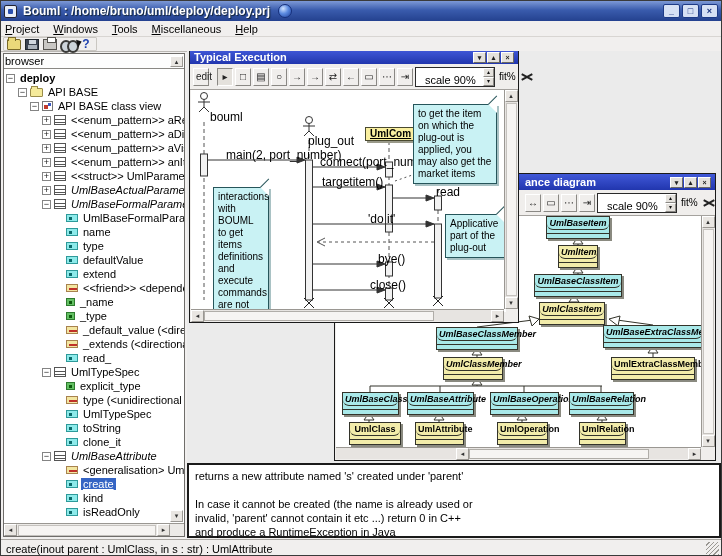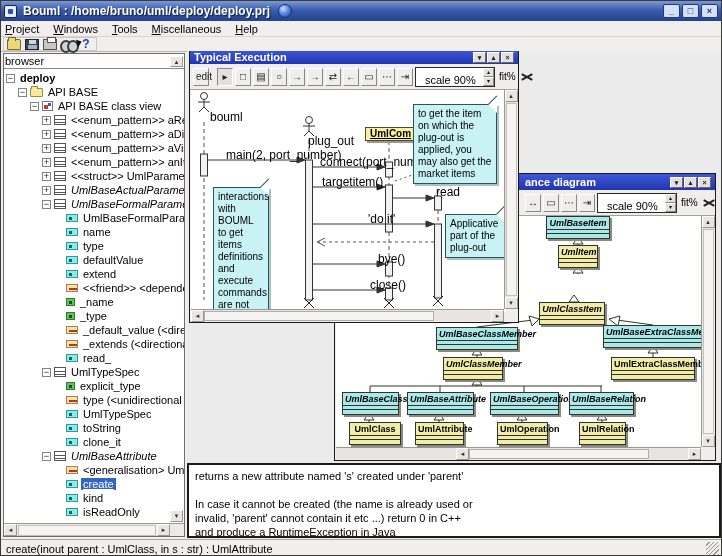--- a/index.html
+++ b/index.html
@@ -120,21 +120,21 @@
   .note{position:absolute;background:#c9f2f4;border:1px solid #26555a;padding:3px 4px;font-size:10px;line-height:12px;
     box-shadow:2px 2px 0 #a9c2c4;}
   .note .fold{position:absolute;top:-1px;right:-1px;width:0;height:0;
     border-top:9px solid #fff;border-left:9px solid transparent;}
   .note .fold::after{content:"";position:absolute;left:-9px;top:-9px;width:12px;height:1px;background:#26555a;
     transform:rotate(-45deg);transform-origin:left top;}
 
   
   .cbox{position:absolute;border:1px solid #33332a;box-shadow:2px 2px 0 #8a8a80;}
   .cbox .cname{font-size:9px;font-weight:bold;text-align:center;line-height:12px;height:13px;
-    border-bottom:1px solid #33332a;padding:0 2px;white-space:nowrap;}
+    border-bottom:1px solid #33332a;padding:0 2px;white-space:nowrap;border-radius:6px;}
   .cbox.it .cname{font-style:italic;}
   .cbox .csec{height:4px;border-bottom:1px solid #33332a;}
   .cbox .csec:last-child{border-bottom:none;}
   .cbox.cy{background:#a9e9e9;} .cbox.yl{background:#f2ecaa;}
 
   
   .docarea{position:absolute;left:186px;top:462px;width:534px;height:75px;background:#fff;
     border:2px solid #1a1a1a;padding:4px 6px;font-size:11px;line-height:14px;}
   .statusbar{position:absolute;left:0;top:538px;width:100%;height:18px;background:#f1efee;
     border-top:1px solid #aaa7a2;display:flex;align-items:center;padding:0 5px;}
@@ -442,20 +442,25 @@
             <polygon points="266,197 261,204 271,204"></polygon>
           </g>
         </svg>
         <div class="cbox cy it" style="left:210px;top:0;width:64px;">
             <div class="cname">UmlBaseItem</div>
             <div class="csec"></div>
             <div class="csec"></div>
           </div>
         <div class="cbox yl it" style="left:222px;top:29px;width:40px;">
             <div class="cname">UmlItem</div>
+            <div class="csec"></div>
+            <div class="csec"></div>
+          </div>
+        <div class="cbox cy it" style="left:198px;top:58px;width:88px;">
+            <div class="cname">UmlBaseClassItem</div>
             <div class="csec"></div>
             <div class="csec"></div>
           </div>
         <div class="cbox yl it" style="left:203px;top:86px;width:66px;">
             <div class="cname">UmlClassItem</div>
             <div class="csec"></div>
             <div class="csec"></div>
           </div>
         <div class="cbox cy it" style="left:100px;top:111px;width:82px;">
             <div class="cname">UmlBaseClassMember</div>

